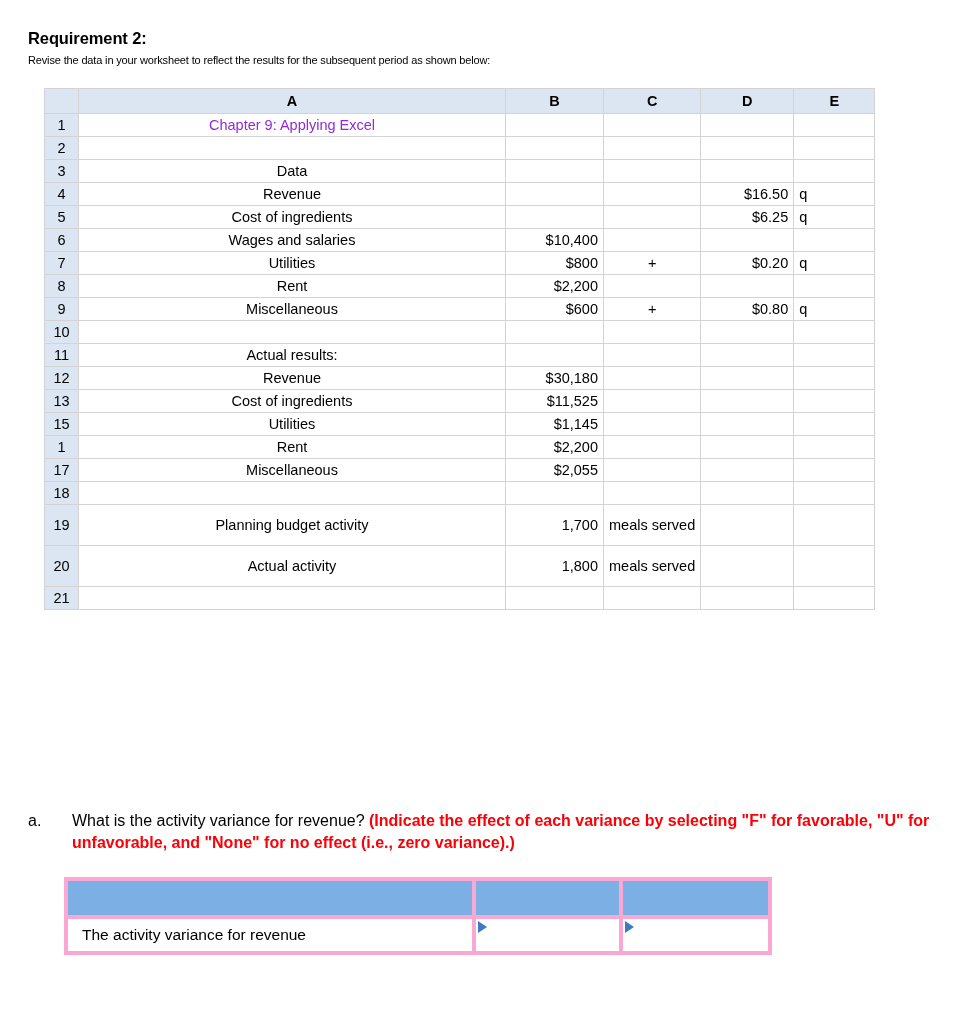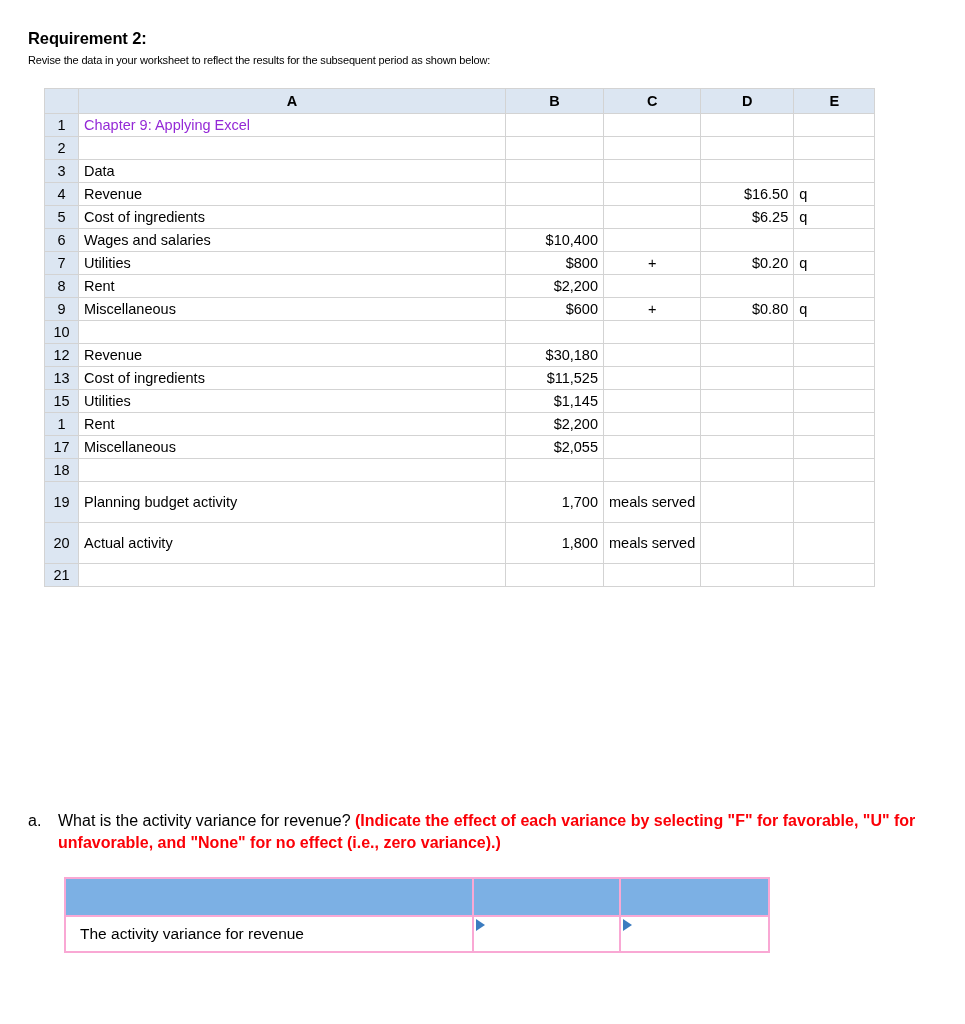--- a/index.html
+++ b/index.html
@@ -74,21 +74,21 @@
     color: #000;
     padding: 0 2px;
   }
   .w-rh { width: 34px; }
   .w-a  { width: 427px; }
   .w-b  { width: 98px; }
   .w-c  { width: 55px; }
   .w-d  { width: 93px; }
   .w-e  { width: 81px; }
 
-  .cell-a { text-align: left; }
+  .cell-a { text-align: center; }
   .cell-num { text-align: right; }
   .cell-ctr { text-align: center; }
   .cell-left { text-align: left; }
   .bold { font-weight: bold; }
   .title-cell {
     color: #9429d6;
     font-weight: bold;
     font-size: 15px;
   }
   .tall-row td { height: 41px; }
@@ -109,39 +109,39 @@
     font-size: 16px;
     line-height: 22px;
   }
   .question .marker {
     position: absolute;
     left: 0;
     top: 0;
     width: 26px;
   }
   .question .qtext {
-    margin-left: 30px;
+    margin-left: 44px;
     display: block;
   }
   .red {
     color: #fb0007;
     font-weight: bold;
   }
 
   
   .answer {
     position: absolute;
     left: 64px;
     top: 877px;
     border-collapse: collapse;
     table-layout: fixed;
     border: 2px solid #808080;
   }
   .answer td {
-    border: 2px solid #f9a8d4;
+    border: 4px solid #f9a8d4;
     box-sizing: border-box;
     font-size: 15.5px;
     padding: 0 14px;
     background: #ffffff;
     position: relative;
   }
   .answer .hdr { background: #7cb0e4; height: 38px; }
   .answer .ansrow td { height: 36px; }
   .aw-1 { width: 408px; }
   .aw-2 { width: 147px; }
@@ -253,20 +253,28 @@
         <td class="rowhdr">9</td>
         <td class="cell-a">Miscellaneous</td>
         <td class="cell-num">$600</td>
         <td class="cell-ctr">+</td>
         <td class="cell-num">$0.80</td>
         <td class="cell-left">q</td>
       </tr>
       <tr>
         <td class="rowhdr">10</td>
         <td class="cell-a"></td>
+        <td class="cell-num"></td>
+        <td class="cell-ctr"></td>
+        <td class="cell-num"></td>
+        <td class="cell-left"></td>
+      </tr>
+      <tr>
+        <td class="rowhdr">11</td>
+        <td class="cell-a">Actual results:</td>
         <td class="cell-num"></td>
         <td class="cell-ctr"></td>
         <td class="cell-num"></td>
         <td class="cell-left"></td>
       </tr>
       <tr>
         <td class="rowhdr">12</td>
         <td class="cell-a">Revenue</td>
         <td class="cell-num">$30,180</td>
         <td class="cell-ctr"></td>

